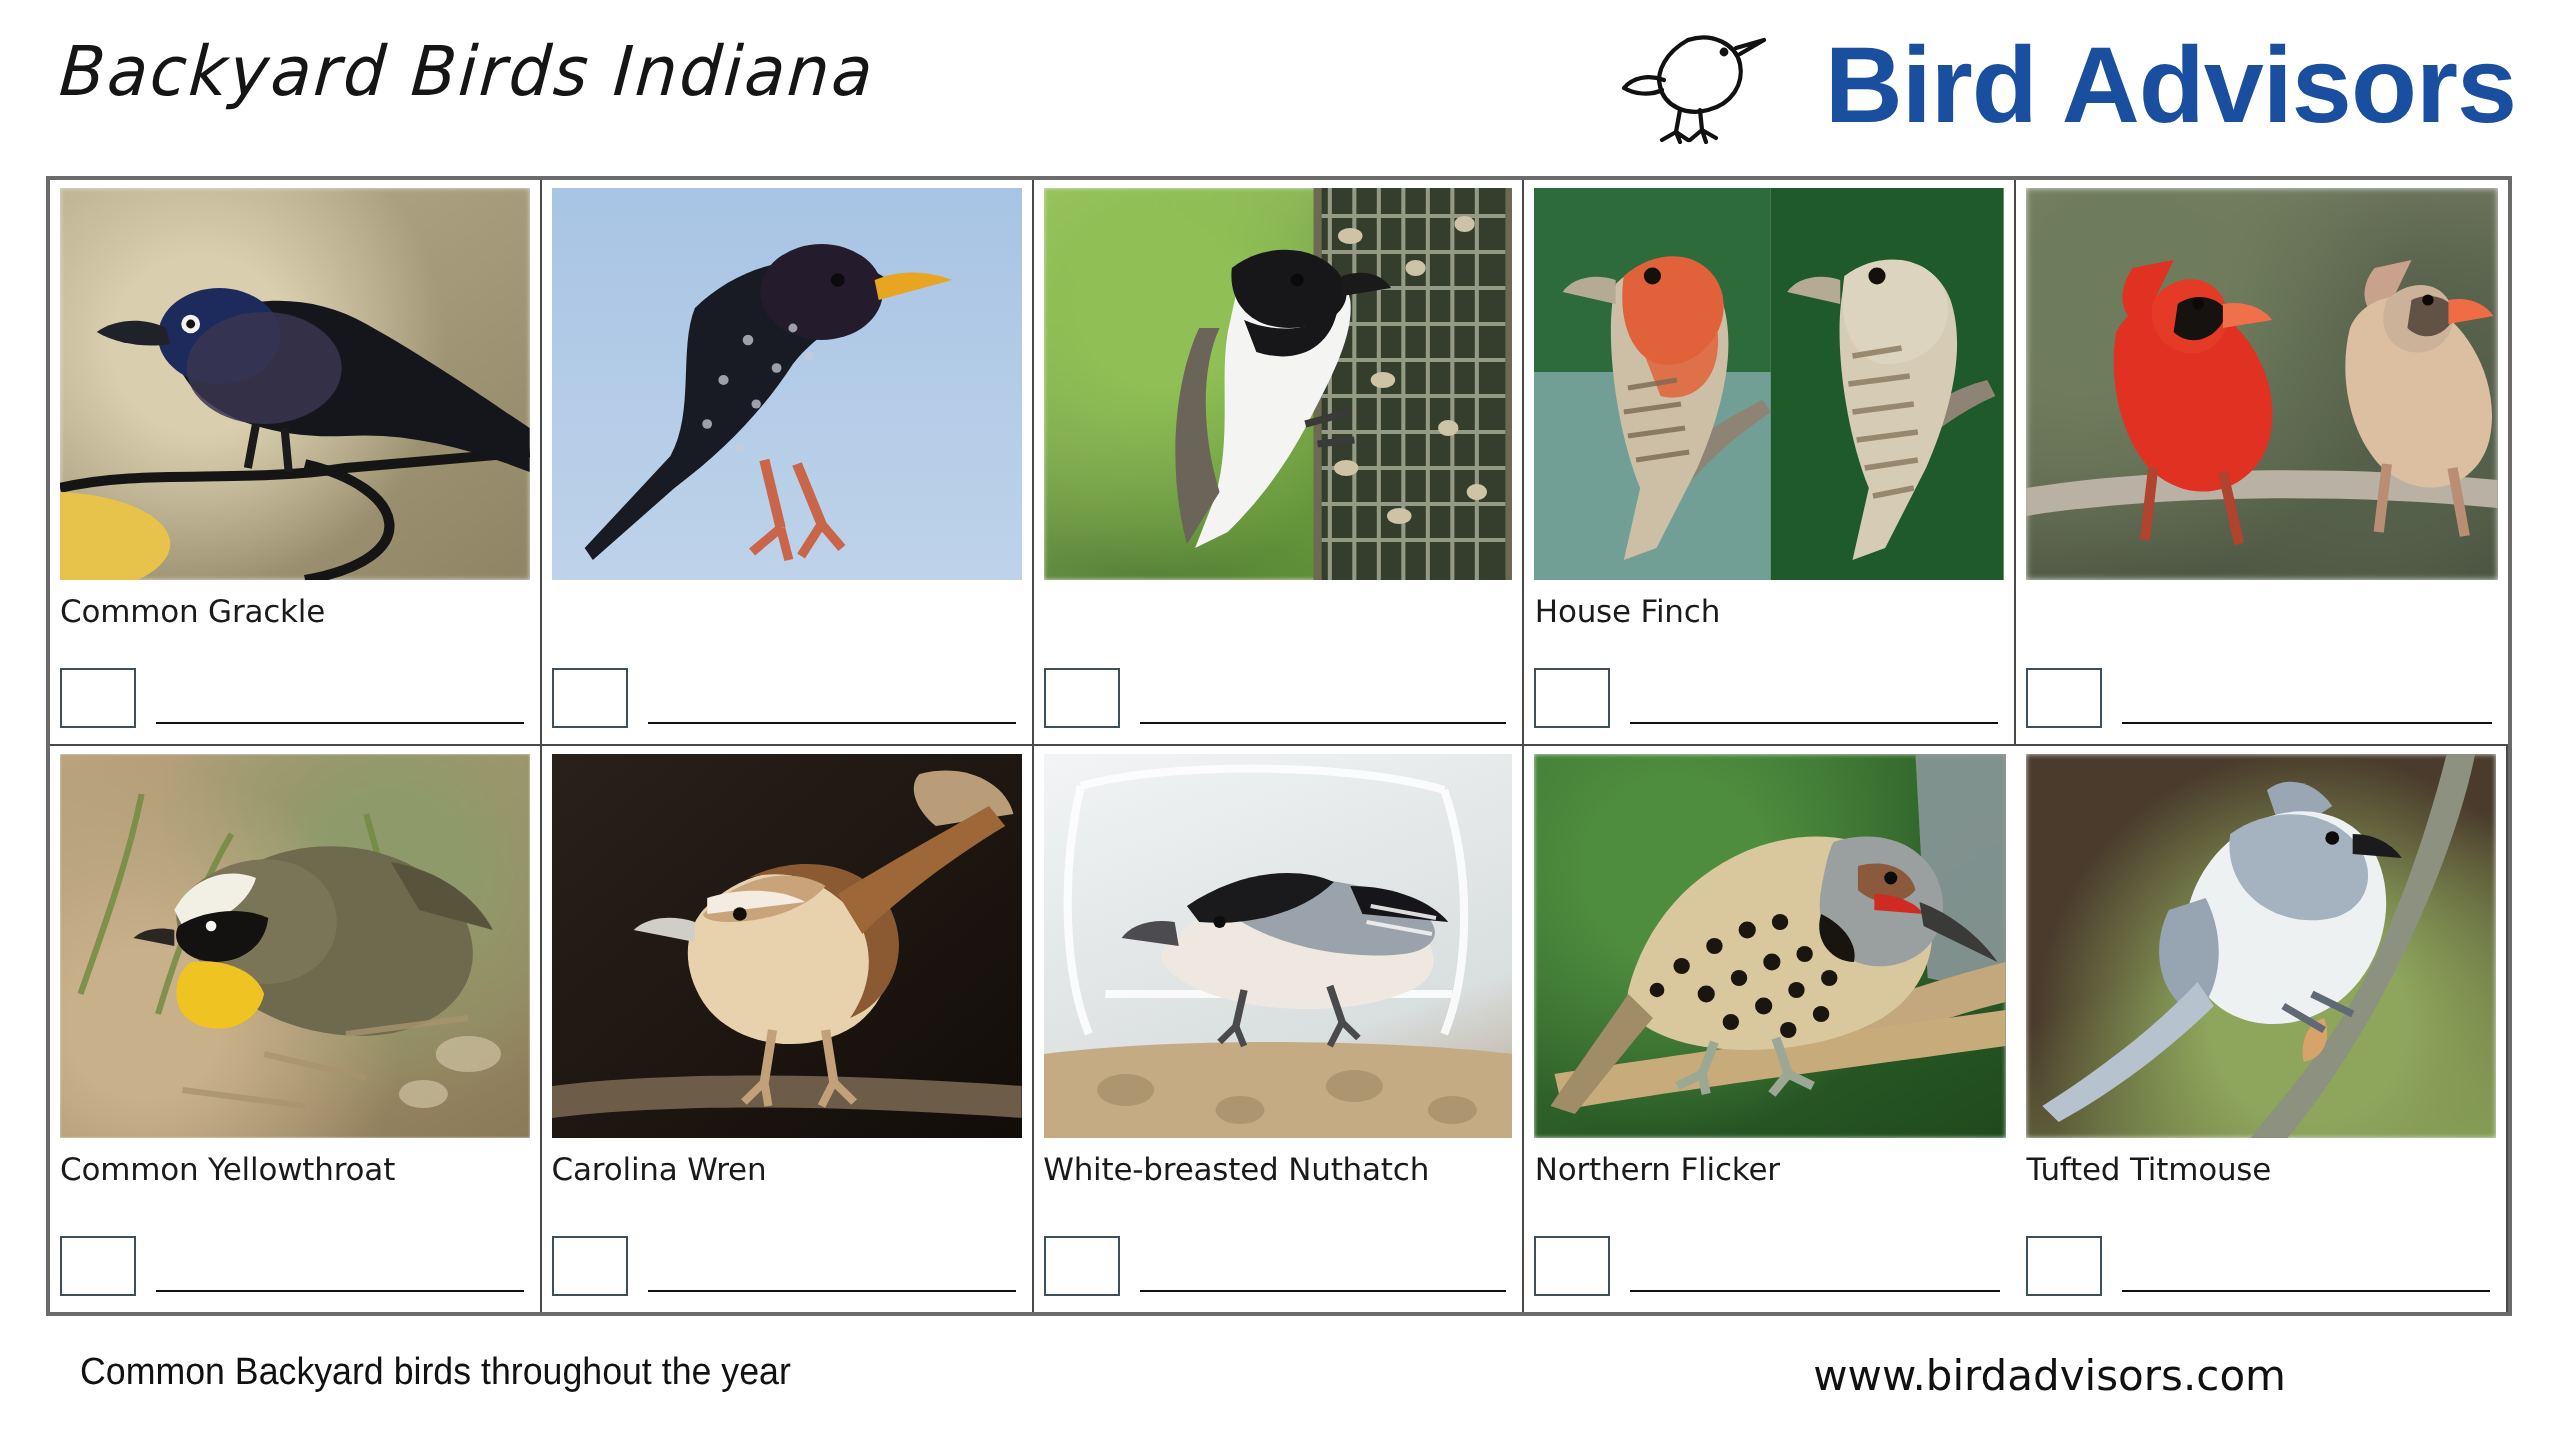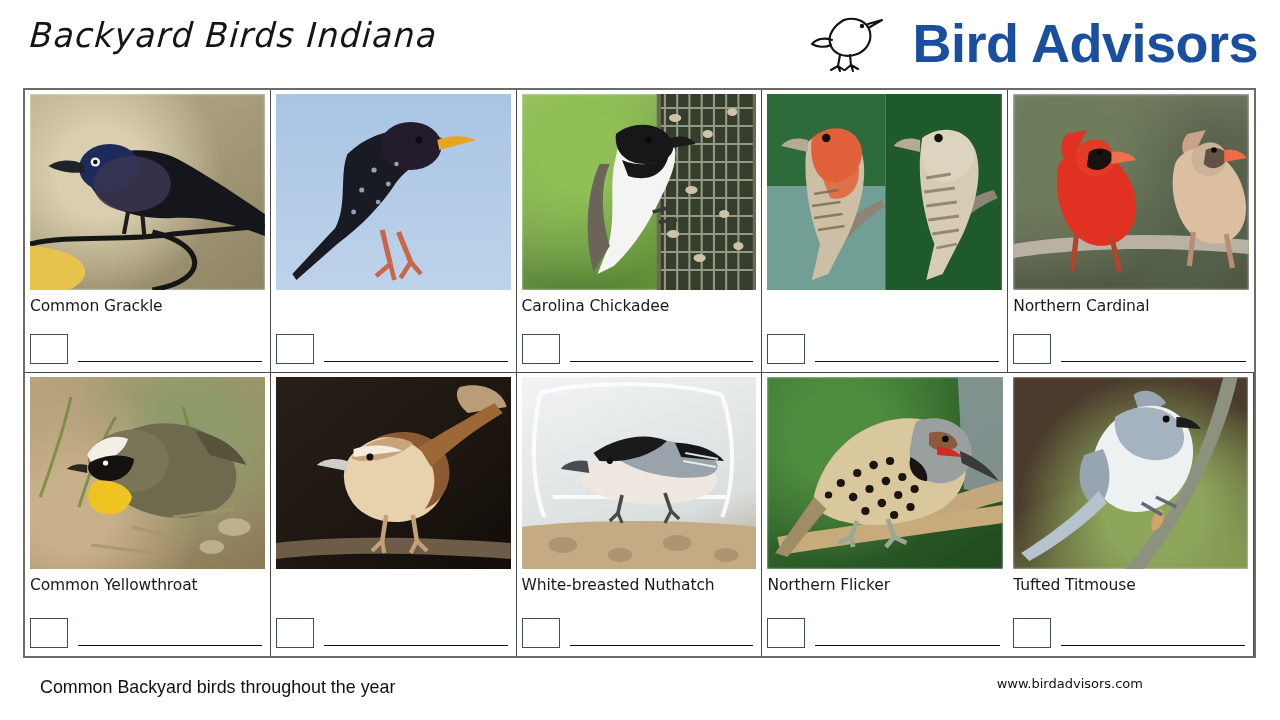--- a/index.html
+++ b/index.html
@@ -139,21 +139,21 @@
     color: #111;
     white-space: nowrap;
     transform: scaleX(0.94);
     transform-origin: left center;
   }
   #footer-url {
     position: absolute;
     right: 118px;
     top: 14px;
     font-family: "DejaVu Sans", sans-serif;
-    font-size: 13px;
+    font-size: 21px;
     color: #111;
     white-space: nowrap;
   }
 
   
   .scene { position: absolute; inset: 0; }
   .sky-blue   { background: linear-gradient(#a8c4e4, #bed3ea); }
   .bg-green-blur {
     background:
       radial-gradient(circle at 25% 30%, #8fbf55 0 18%, transparent 60%),
@@ -299,21 +299,20 @@
         </g>
         <path d="M96 44 C118 28 146 34 150 56 C152 74 140 96 130 116 C118 140 104 158 90 172 L74 180 L84 154 C92 124 86 96 90 72 Z" fill="#f4f4f2"></path>
         <path d="M92 40 C112 24 142 30 148 50 C150 62 138 70 120 70 C102 70 90 58 92 40 Z" fill="#17171a"></path>
         <path d="M98 66 C116 74 136 70 144 60 C140 82 122 88 104 82 Z" fill="#17171a"></path>
         <path d="M86 70 C76 92 78 126 86 152 L70 178 C60 140 64 96 76 70 Z" fill="#6b6458"></path>
         <path d="M146 44 C158 40 166 44 170 50 L146 54 Z" fill="#1a1a1a"></path>
         <circle cx="124" cy="46" r="3.2" fill="#0a0a0a"></circle>
         <path d="M128 118 L150 112 M134 128 L152 126" stroke="#3a3a38" stroke-width="3.5" fill="none"></path>
       </svg>
     </div>
-    <div class="bird-name">Carolina Chickadee</div>
     <div class="card-answer">
       <div class="check-box"></div>
       <div class="write-line"></div>
     </div>
   </div>
 
   <div class="bird-card row1">
     <div class="bird-photo">
       <svg class="bird-svg" viewBox="0 0 230 196" preserveAspectRatio="none">
         <rect x="0" y="0" width="116" height="196" fill="#2d6b3b"></rect>
@@ -331,20 +330,21 @@
         </g>
         <path d="M152 48 C170 30 196 34 204 56 C212 80 204 112 192 140 L172 180 L156 186 L164 150 C152 120 146 72 152 48 Z" fill="#d6cbb4"></path>
         <path d="M152 44 C170 30 196 34 202 54 C206 72 194 86 176 88 C158 90 148 70 152 44 Z" fill="#ddd4bf"></path>
         <path d="M150 46 C138 42 128 46 124 52 L150 58 Z" fill="#b5ab92"></path>
         <circle cx="168" cy="44" r="4.2" fill="#14110c"></circle>
         <g stroke="#8c7c62" stroke-width="2.8" opacity="0.85">
           <path d="M156 84 L180 80 M154 98 L184 94 M156 112 L186 108 M158 126 L188 122 M162 140 L188 136 M166 154 L186 150"></path>
         </g>
       </svg>
     </div>
+    <div class="bird-name">House Finch</div>
     <div class="card-answer">
       <div class="check-box"></div>
       <div class="write-line"></div>
     </div>
   </div>
 
   <div class="bird-card row1 col-last">
     <div class="bird-photo">
       <div class="scene bg-forest-blur"></div>
       <svg class="bird-svg" viewBox="0 0 230 196" preserveAspectRatio="none">
@@ -358,21 +358,20 @@
         <path d="M62 140 L58 176 M96 142 L104 178" stroke="#b0442f" stroke-width="5" fill="none"></path>
         <path d="M170 40 C162 50 164 62 174 66 L188 36 Z" fill="#c9a28c"></path>
         <path d="M158 70 C152 94 158 124 174 140 C194 158 220 150 226 126 C232 98 216 68 196 58 C180 50 164 56 158 70 Z" fill="#dcbfa0"></path>
         <path d="M176 56 C186 46 200 46 206 56 C212 66 206 80 194 82 C180 84 170 72 176 56 Z" fill="#cdb29a"></path>
         <path d="M188 56 C196 52 206 54 210 62 C206 74 194 78 186 70 Z" fill="#3d3128" opacity="0.75"></path>
         <path d="M206 56 C216 54 224 58 228 64 L206 68 Z" fill="#ef6c45"></path>
         <circle cx="196" cy="56" r="2.8" fill="#0c0a08"></circle>
         <path d="M176 138 L172 172 M208 140 L214 174" stroke="#b98e74" stroke-width="5" fill="none"></path>
       </svg>
     </div>
-    <div class="bird-name">Northern Cardinal</div>
     <div class="card-answer">
       <div class="check-box"></div>
       <div class="write-line"></div>
     </div>
   </div>
 
   <div class="bird-card row2 row-last">
     <div class="bird-photo">
       <div class="scene bg-ground"></div>
       <svg class="bird-svg" viewBox="0 0 230 192" preserveAspectRatio="none">
@@ -415,20 +414,21 @@
         <path d="M96 62 C124 48 156 56 166 78 C176 100 166 124 146 132 C160 112 158 86 140 72 C126 60 110 58 96 62 Z" fill="#8b5a32"></path>
         <path d="M140 70 C162 56 190 40 214 26 L222 36 C196 52 170 72 152 90 Z" fill="#9d6737"></path>
         <path d="M74 80 C92 60 118 56 134 66 C124 78 104 84 86 84 C78 84 74 82 74 80 Z" fill="#c9a37a"></path>
         <path d="M70 84 C58 80 46 82 40 88 L70 94 Z" fill="#cfcfc8"></path>
         <path d="M76 72 C94 66 114 68 124 74 L76 80 Z" fill="#f4ece0"></path>
         <circle cx="92" cy="80" r="3.4" fill="#120e0a"></circle>
         <path d="M108 138 L104 164 M134 138 L138 164" stroke="#c2a07a" stroke-width="4.5" fill="none"></path>
         <path d="M104 164 L94 174 M104 164 L106 176 M138 164 L132 176 M138 164 L148 174" stroke="#c2a07a" stroke-width="4" fill="none"></path>
       </svg>
     </div>
+    <div class="bird-name">Carolina Wren</div>
     <div class="card-answer">
       <div class="check-box"></div>
       <div class="write-line"></div>
     </div>
   </div>
 
   <div class="bird-card row2 row-last">
     <div class="bird-photo">
       <div class="scene bg-white-feeder"></div>
       <svg class="bird-svg" viewBox="0 0 230 192" preserveAspectRatio="none">

